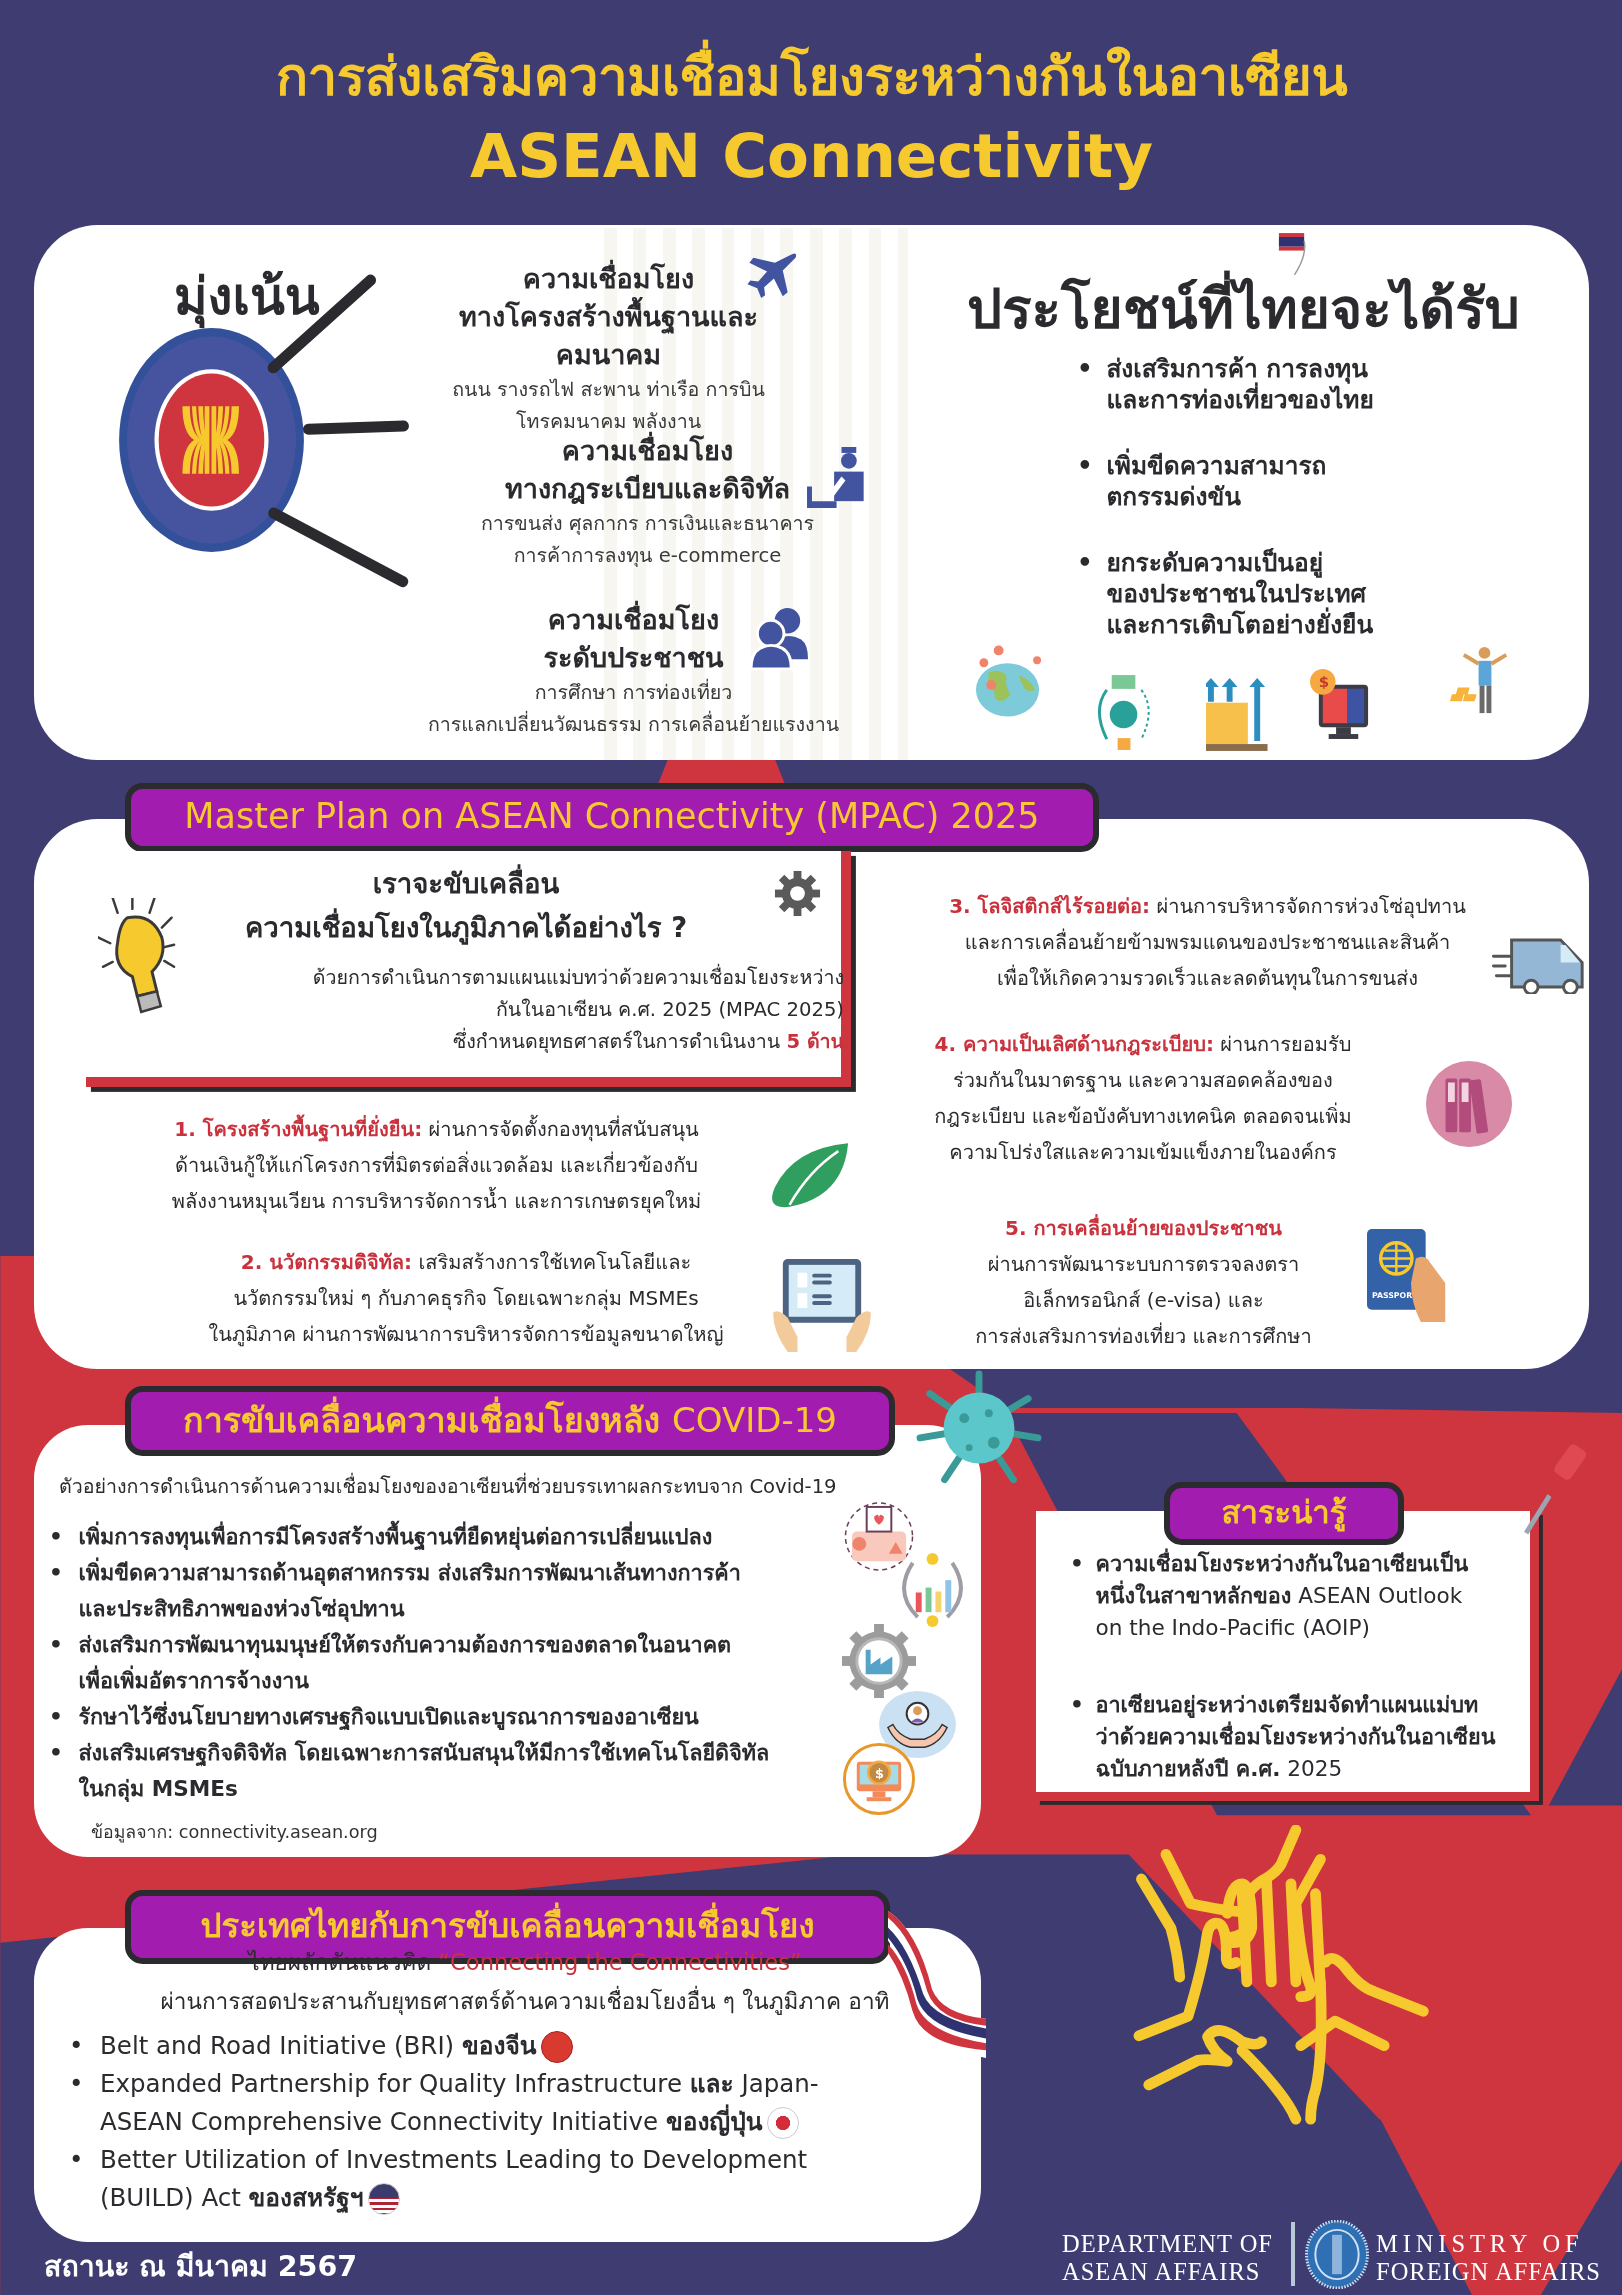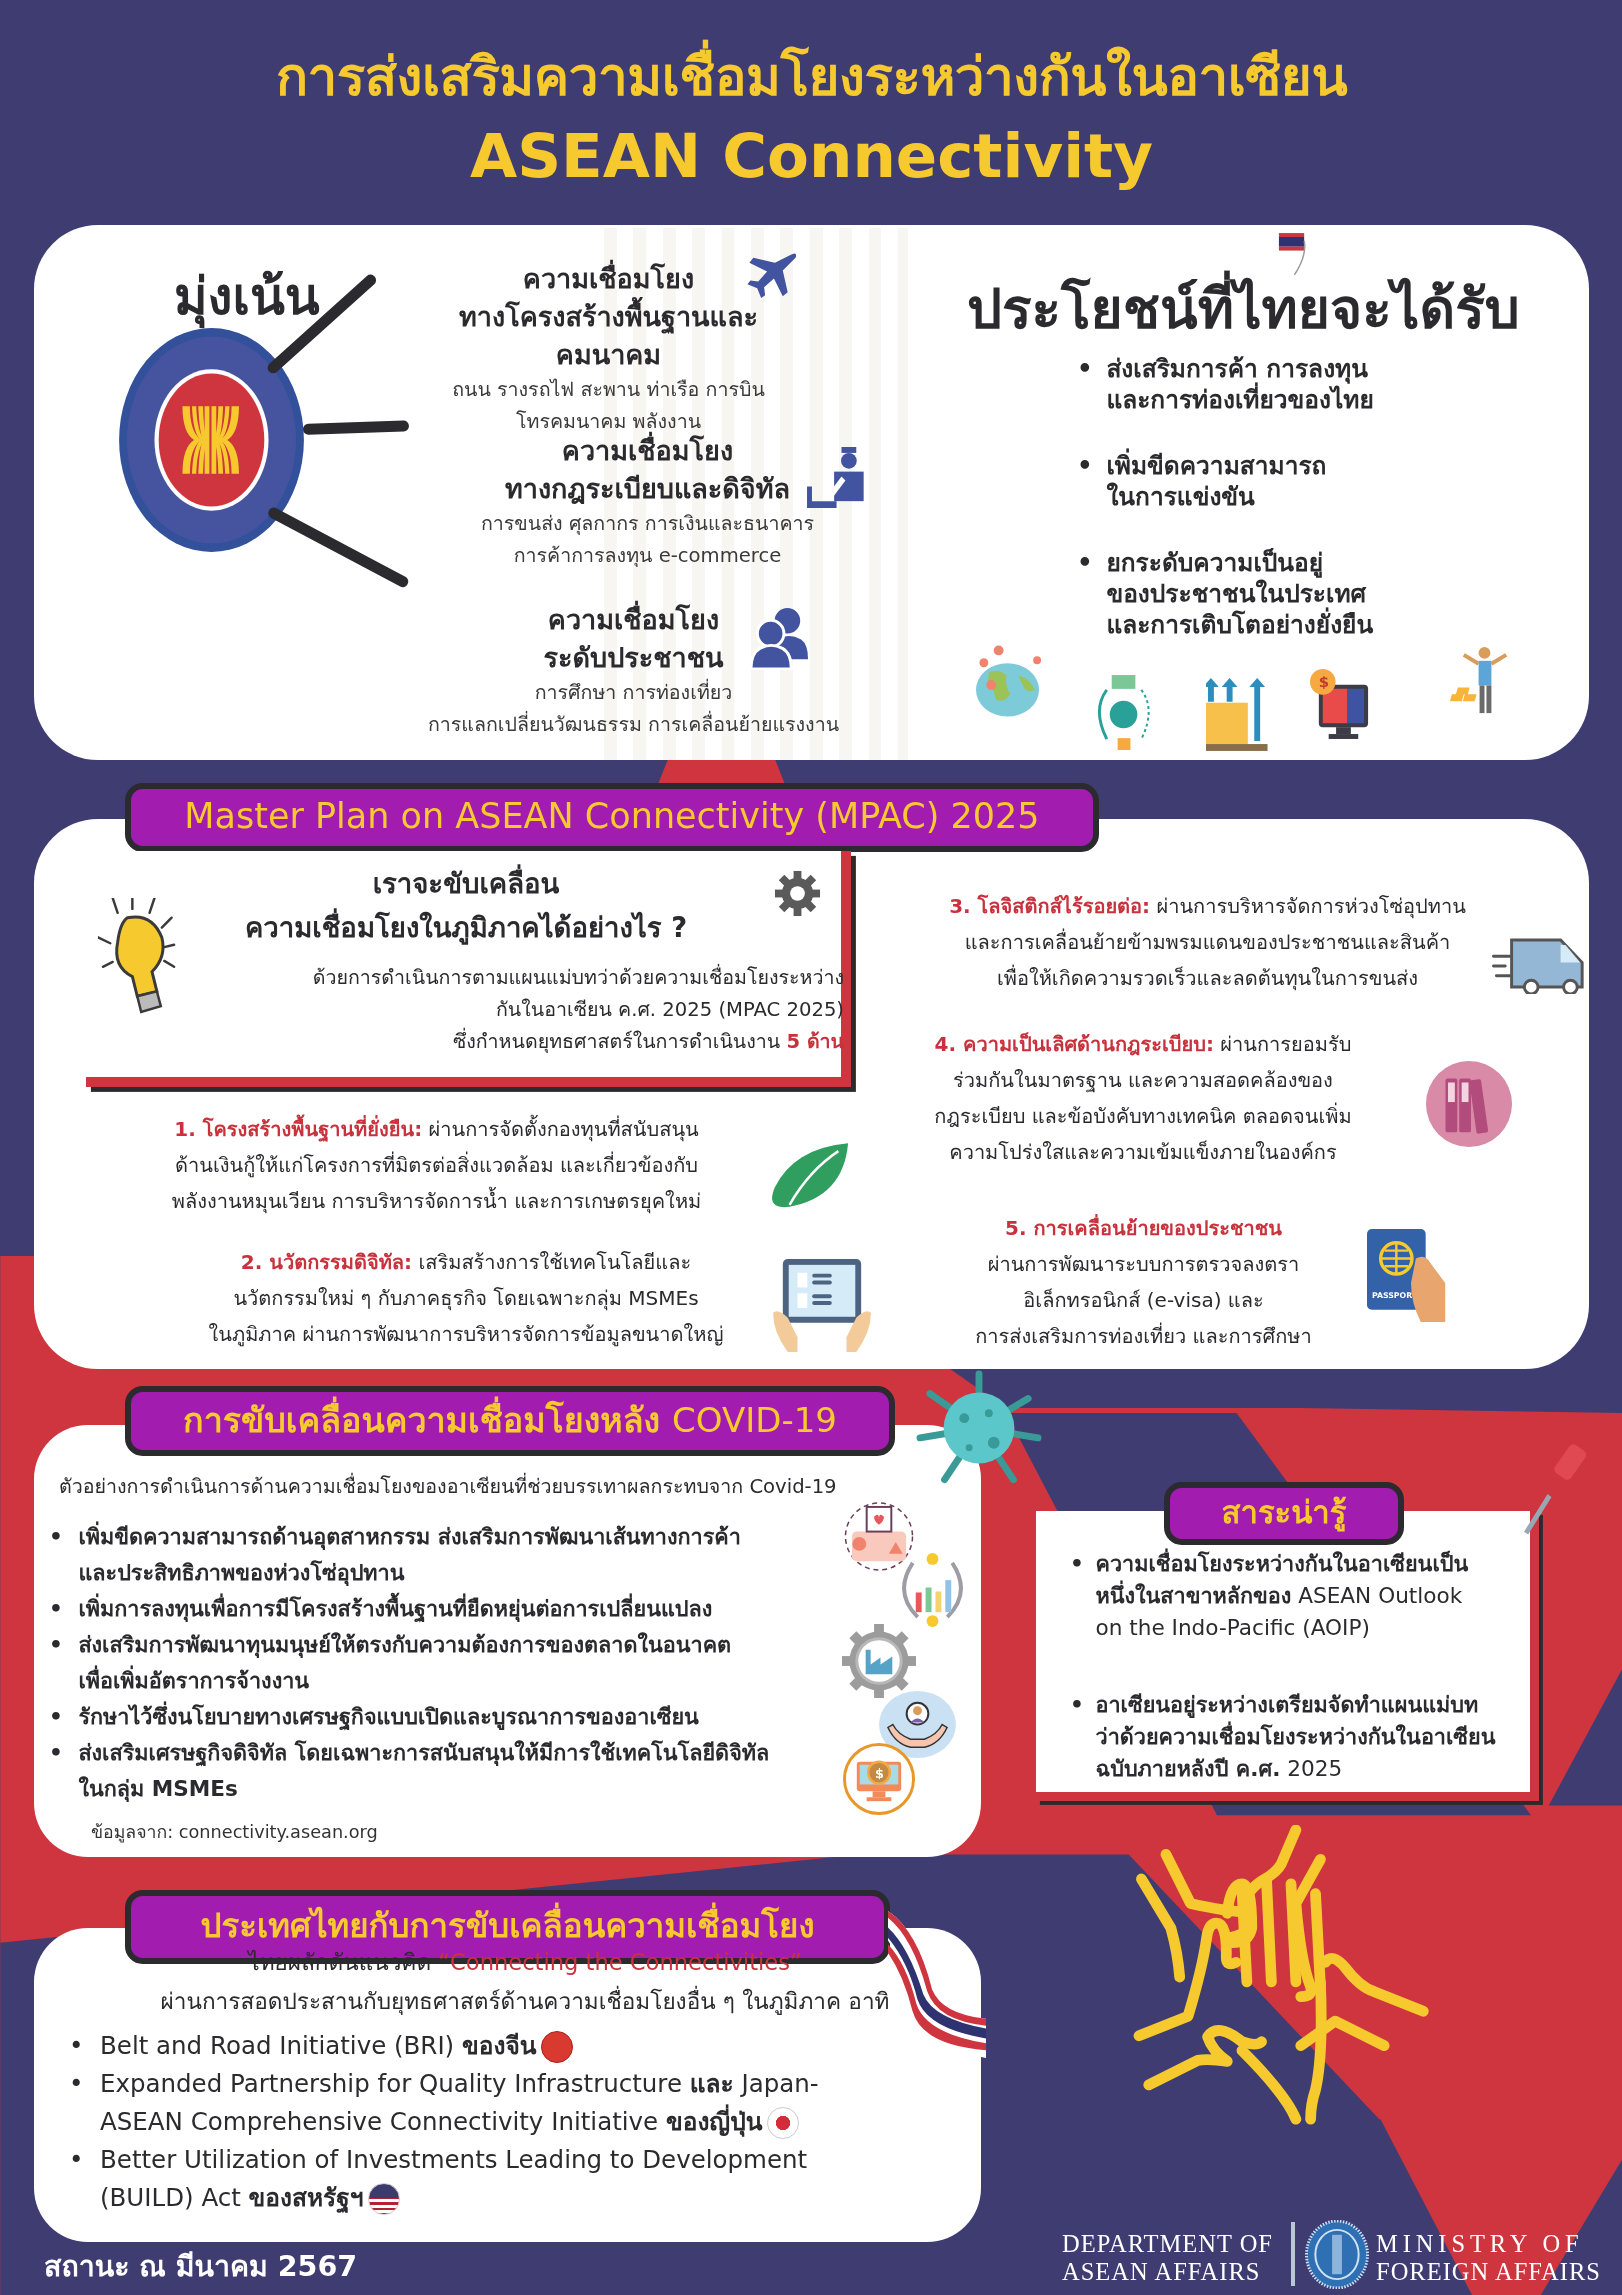--- a/index.html
+++ b/index.html
@@ -162,21 +162,21 @@
 <svg class="icon" width="34" height="54" viewBox="0 0 70 110" style="left:1276px;top:226px;">
   <circle cx="32" cy="32" r="26" fill="#fff"></circle>
   <rect x="6" y="14" width="52" height="8" fill="#cf353e"></rect>
   <rect x="6" y="22" width="52" height="20" fill="#2e3270"></rect>
   <rect x="6" y="42" width="52" height="8" fill="#cf353e"></rect>
   <path d="M58 30 q6 30 -20 70" stroke="#999" stroke-width="3" fill="none"></path>
 </svg>
 <div class="benefit-title">ประโยชน์ที่ไทยจะได้รับ</div>
 <ul class="benefit-list">
   <li><span>ส่งเสริมการค้า การลงทุน</span><br><span>และการท่องเที่ยวของไทย</span></li>
-  <li><span>เพิ่มขีดความสามารถ</span><br><span>ในการแข่งขัน</span></li>
+  <li><span>เพิ่มขีดความสามารถ</span><br><span>ตกรรมด่งขัน</span></li>
   <li><span>ยกระดับความเป็นอยู่</span><br><span>ของประชาชนในประเทศ</span><br><span>และการเติบโตอย่างยั่งยืน</span></li>
 </ul>
 
 <svg class="icon" width="69" height="74" viewBox="0 0 140 150" style="left:974px;top:643px;">
   <ellipse cx="68" cy="95" rx="64" ry="54" fill="#7dcbd9"></ellipse>
   <path d="M30 60 q20 -10 36 6 q-4 22 8 38 q-14 20 -30 10 q-4 -24 -16 -30z" fill="#9cc35a"></path>
   <path d="M90 66 q22 4 34 30 q-14 4 -22 -4z" fill="#9cc35a"></path>
   <circle cx="50" cy="15" r="10" fill="#f0836c"></circle>
     <circle cx="20" cy="40" r="9" fill="#f0836c"></circle>
     <circle cx="35" cy="85" r="10" fill="#f0836c"></circle>
@@ -336,22 +336,22 @@
       <line x1="130" y1="120" x2="30" y2="50"></line>
   </g>
   <circle cx="130" cy="120" r="72" fill="#5cc7cb"></circle>
   <circle cx="100" cy="100" r="10" fill="#3a9a98"></circle>
     <circle cx="150" cy="90" r="8" fill="#3a9a98"></circle>
     <circle cx="160" cy="150" r="12" fill="#3a9a98"></circle>
     <circle cx="110" cy="160" r="7" fill="#3a9a98"></circle>
 </svg>
 <div class="covid-sub">ตัวอย่างการดำเนินการด้านความเชื่อมโยงของอาเซียนที่ช่วยบรรเทาผลกระทบจาก Covid-19</div>
 <ul class="covid-list">
+  <li><span>เพิ่มการลงทุนเพื่อการมีโครงสร้างพื้นฐานที่ยืดหยุ่นต่อการเปลี่ยนแปลง</span></li>
   <li><span>เพิ่มขีดความสามารถด้านอุตสาหกรรม ส่งเสริมการพัฒนาเส้นทางการค้า</span><br><span>และประสิทธิภาพของห่วงโซ่อุปทาน</span></li>
-  <li><span>เพิ่มการลงทุนเพื่อการมีโครงสร้างพื้นฐานที่ยืดหยุ่นต่อการเปลี่ยนแปลง</span></li>
   <li><span>ส่งเสริมการพัฒนาทุนมนุษย์ให้ตรงกับความต้องการของตลาดในอนาคต</span><br><span>เพื่อเพิ่มอัตราการจ้างงาน</span></li>
   <li><span>รักษาไว้ซึ่งนโยบายทางเศรษฐกิจแบบเปิดและบูรณาการของอาเซียน</span></li>
   <li><span>ส่งเสริมเศรษฐกิจดิจิทัล โดยเฉพาะการสนับสนุนให้มีการใช้เทคโนโลยีดิจิทัล</span><br><span>ในกลุ่ม MSMEs</span></li>
 </ul>
 <div class="src">ข้อมูลจาก: connectivity.asean.org</div>
 
 <svg class="icon" width="74" height="69" viewBox="0 0 150 140" style="left:842px;top:1502px;">
   <circle cx="75" cy="70" r="68" fill="none" stroke="#6a3d5a" stroke-width="3" stroke-dasharray="10 8"></circle>
   <rect x="20" y="60" width="110" height="60" rx="10" fill="#f8c9bc"></rect>
   <rect x="50" y="10" width="50" height="50" fill="#fff" stroke="#6a3d5a" stroke-width="4"></rect>

